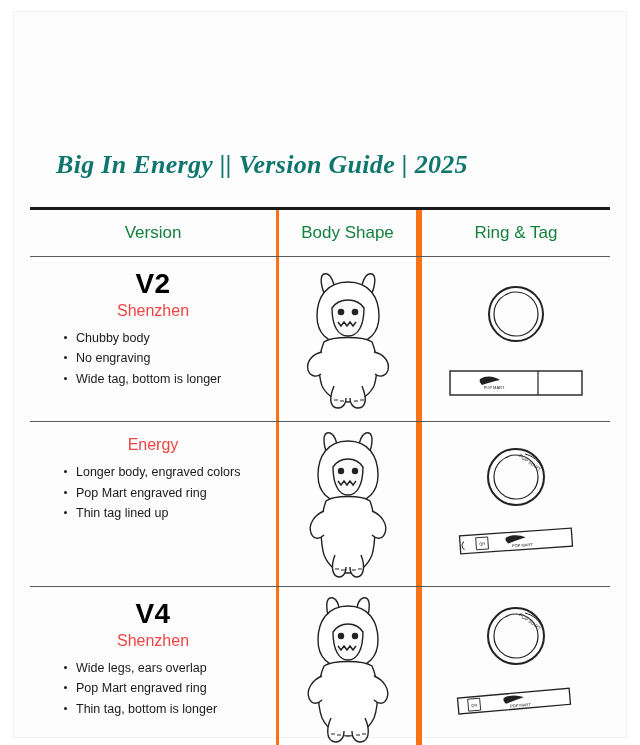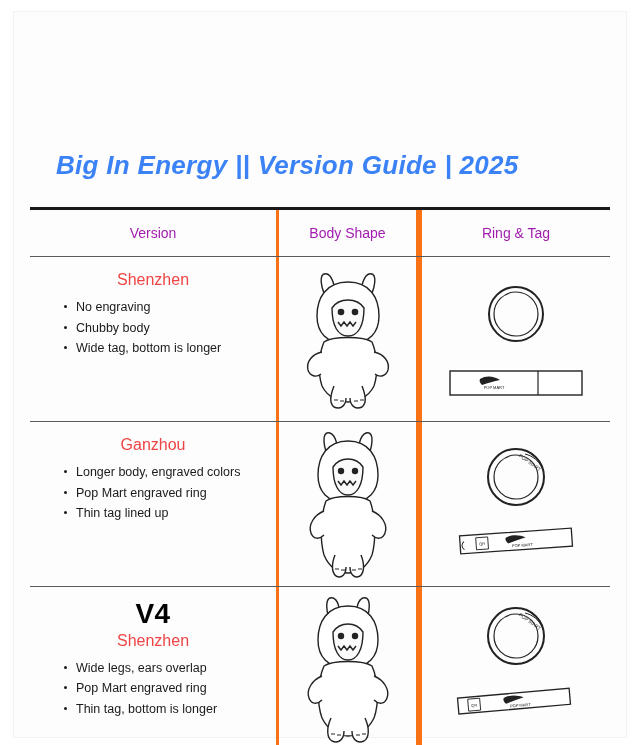--- a/index.html
+++ b/index.html
@@ -27,26 +27,26 @@
     width: 612px;
     height: 725px;
     background: #fdfdfd;
     box-shadow: 0 0 0 1px #f2f2f2;
   }
   .title {
     position: absolute;
     left: 42px;
     top: 138px;
     width: 556px;
-    font-family: Liberation Sans, sans-serif;
+    font-family: Liberation Serif, serif;
     font-style: italic;
     font-weight: bold;
     font-size: 26px;
     letter-spacing: 0.3px;
-    color: #3b82f6;
+    color: #0f766e;
     white-space: nowrap;
   }
   .table {
     position: absolute;
     left: 16px;
     top: 195px;
     width: 580px;
   }
   .rule-top {
     height: 3px;
@@ -58,22 +58,22 @@
     height: 46px;
     border-bottom: 1px solid #5a5a5a;
   }
   .col1 { width: 246px; box-sizing: border-box; }
   .col2 { width: 140px; box-sizing: border-box; border-left: 3px solid #f97316; }
   .col3 { width: 194px; box-sizing: border-box; border-left: 6px solid #f97316; }
   .hdr .cell {
     display: flex;
     align-items: center;
     justify-content: center;
-    font-size: 14px;
-    color: #a21caf;
+    font-size: 17px;
+    color: #15803d;
   }
   .row {
     display: flex;
     border-bottom: 1px solid #5a5a5a;
     min-height: 164px;
   }
   .row.last { border-bottom: none; }
   .cell-info {
     padding: 12px 8px 10px 8px;
     box-sizing: border-box;
@@ -156,24 +156,25 @@
       <div class="rule-top"></div>
 
       <div class="hdr">
         <div class="cell col1">Version</div>
         <div class="cell col2">Body Shape</div>
         <div class="cell col3">Ring &amp; Tag</div>
       </div>
 
       <div class="row">
         <div class="col1 cell-info">
+          <div class="ver">V2</div>
           <div class="city">Shenzhen</div>
           <ul class="bullets">
+            <li>Chubby body</li>
             <li>No engraving</li>
-            <li>Chubby body</li>
             <li>Wide tag, bottom is longer</li>
           </ul>
         </div>
         <div class="col2 cell-art">
           <svg width="120" height="150" viewBox="0 0 120 150">
             <g fill="#ffffff" stroke="#222" stroke-width="1.4">
               <path d="M38 34 C30 16 33 8 39 10 C45 12 47 24 48 32 Z"></path>
               <path d="M82 34 C90 16 87 8 81 10 C75 12 73 24 72 32 Z"></path>
               <path d="M60 18 C38 18 29 34 29 52 C29 68 38 80 60 80 C82 80 91 68 91 52 C91 34 82 18 60 18 Z"></path>
               <path d="M44 44 C44 62 50 72 60 72 C70 72 76 62 76 44 C72 38 66 36 60 36 C54 36 48 38 44 44 Z" fill="#fafafa"></path>
@@ -203,21 +204,21 @@
               <line x1="92" y1="6" x2="92" y2="30" stroke="#222" stroke-width="1.2"></line>
               <path d="M34 14 C40 10 48 11 54 15 C48 16 42 18 36 20 C34 18 33 16 34 14 Z" fill="#222" stroke="none"></path>
               <text class="tagtext" x="48" y="24" text-anchor="middle">POP MART</text>
             </svg>
           </div>
         </div>
       </div>
 
       <div class="row">
         <div class="col1 cell-info">
-          <div class="city">Ganzhou</div>
+          <div class="city">Energy</div>
           <ul class="bullets">
             <li>Longer body, engraved colors</li>
             <li>Pop Mart engraved ring</li>
             <li>Thin tag lined up</li>
           </ul>
         </div>
         <div class="col2 cell-art">
           <svg width="120" height="155" viewBox="0 0 120 155">
             <g fill="#ffffff" stroke="#222" stroke-width="1.4">
               <path d="M40 30 C33 12 36 4 42 6 C48 8 50 20 50 28 Z"></path>

